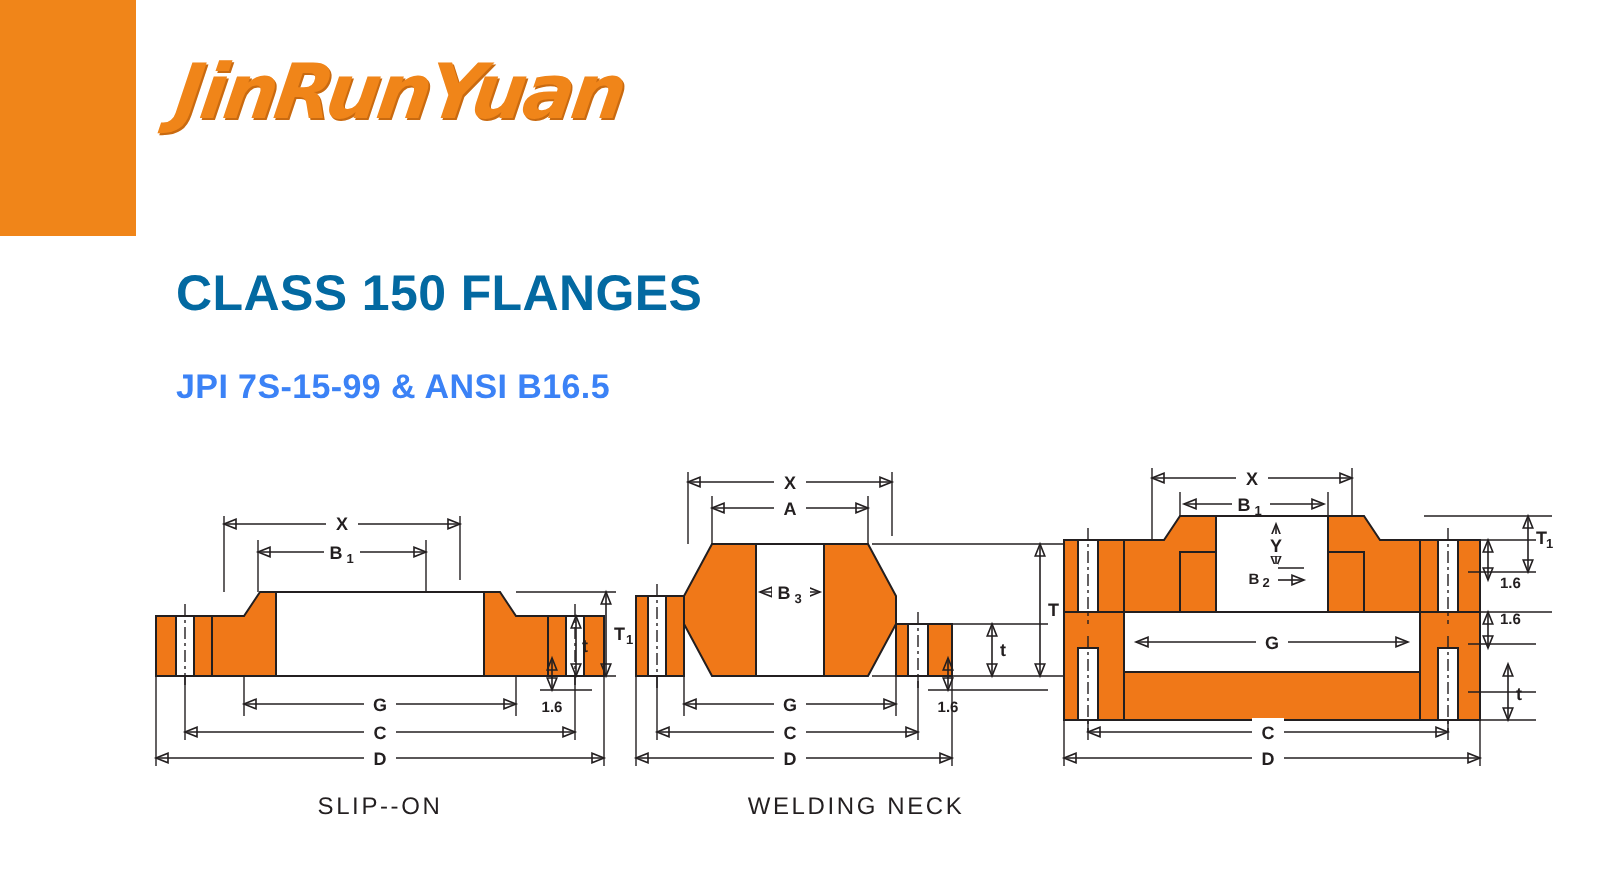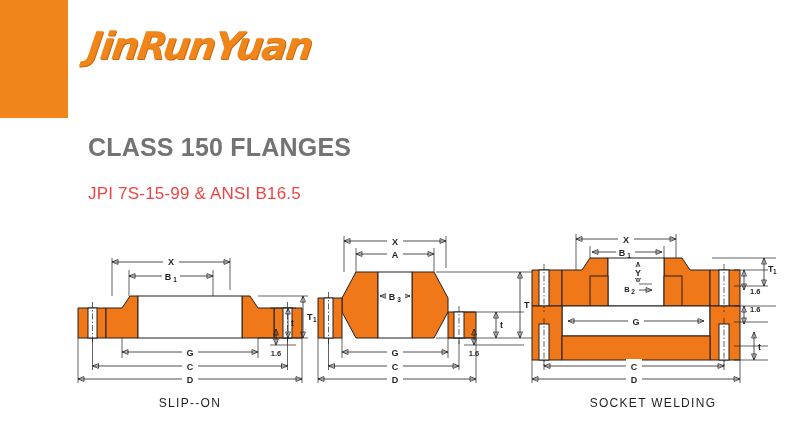--- a/index.html
+++ b/index.html
@@ -44,31 +44,31 @@
     text-shadow: 1px 1px 0 #c96a10;
   }
 
   
   #title-main {
     position: absolute;
     left: 88px;
     top: 133px;
     font-size: 25px;
     font-weight: 700;
-    color: #737373;
+    color: #0369a1;
     letter-spacing: 0.2px;
     white-space: nowrap;
   }
   #title-sub {
     position: absolute;
     left: 88px;
     top: 184px;
     font-size: 17px;
-    font-weight: 400;
-    color: #ef4444;
+    font-weight: 700;
+    color: #3b82f6;
     letter-spacing: 0.2px;
     white-space: nowrap;
   }
 
   
   #diagrams {
     position: absolute;
     left: 0;
     top: 228px;
     width: 800px;
@@ -319,20 +319,21 @@
       <g>
         <line class="ext" x1="0" y1="110" x2="0" y2="155"></line>
         <line class="ext" x1="158" y1="110" x2="158" y2="155"></line>
         <line class="dim" x1="0" y1="151" x2="158" y2="151"></line>
         <path class="dim" d="M0 151 l6 -2.4 v4.8 z" fill="#231f20"></path>
         <path class="dim" d="M158 151 l-6 -2.4 v4.8 z" fill="#231f20"></path>
         <rect x="69" y="144" width="16" height="13" fill="#fff"></rect>
         <text class="lbl" x="77" y="154.5" text-anchor="middle">D</text>
       </g>
     </svg>
+    <div class="caption">WELDING NECK</div>
   </div>
 
   <div class="fig" id="fig-socket">
     <svg width="250" height="165" viewBox="0 0 250 165">
 
       <g>
         <line class="ext" x1="48" y1="6" x2="48" y2="42"></line>
         <line class="ext" x1="148" y1="6" x2="148" y2="38"></line>
         <line class="dim" x1="48" y1="11" x2="148" y2="11"></line>
         <path class="dim" d="M48 11 l6 -2.4 v4.8 z" fill="#231f20"></path>
@@ -452,16 +453,15 @@
       <g>
         <line class="ext" x1="4" y1="132" x2="4" y2="155"></line>
         <line class="ext" x1="212" y1="132" x2="212" y2="155"></line>
         <line class="dim" x1="4" y1="151" x2="212" y2="151"></line>
         <path class="dim" d="M4 151 l6 -2.4 v4.8 z" fill="#231f20"></path>
         <path class="dim" d="M212 151 l-6 -2.4 v4.8 z" fill="#231f20"></path>
         <rect x="98" y="144" width="16" height="13" fill="#fff"></rect>
         <text class="lbl" x="106" y="154.5" text-anchor="middle">D</text>
       </g>
     </svg>
-    <div class="caption">SOCKET WELDING</div>
   </div>
 
 </div>
 
 </body></html>

